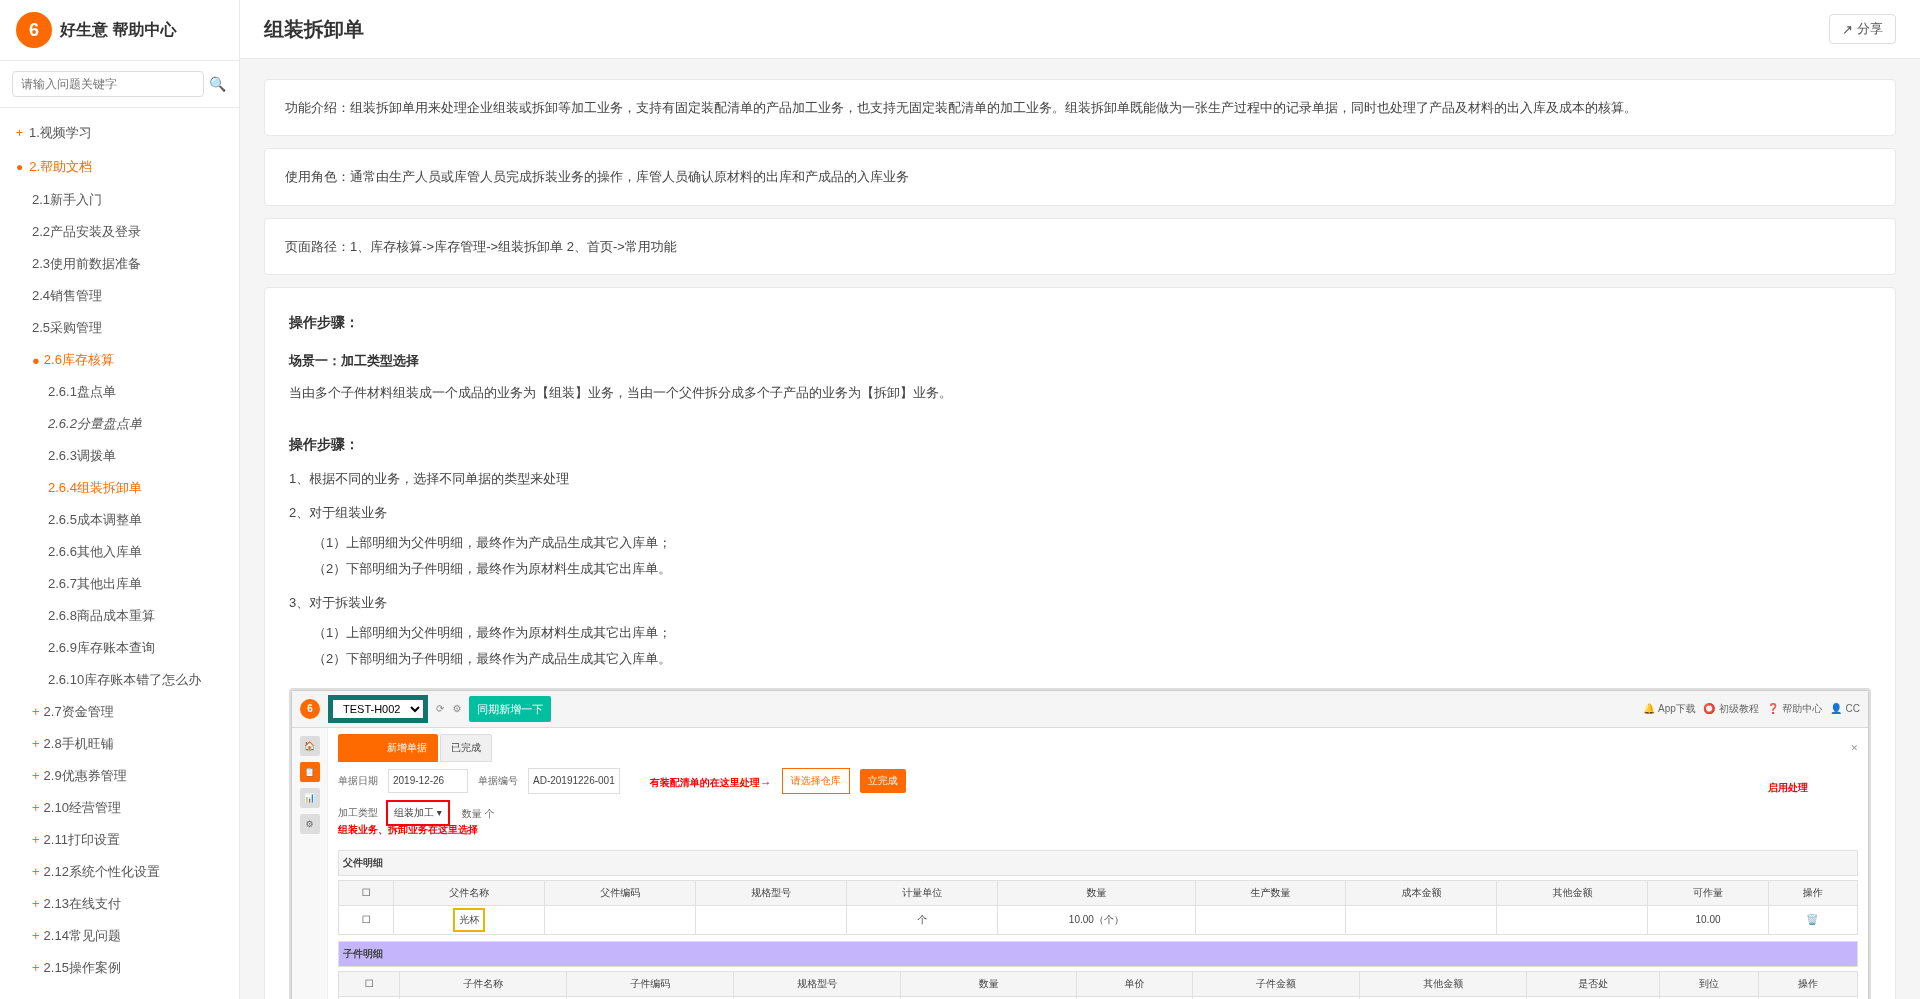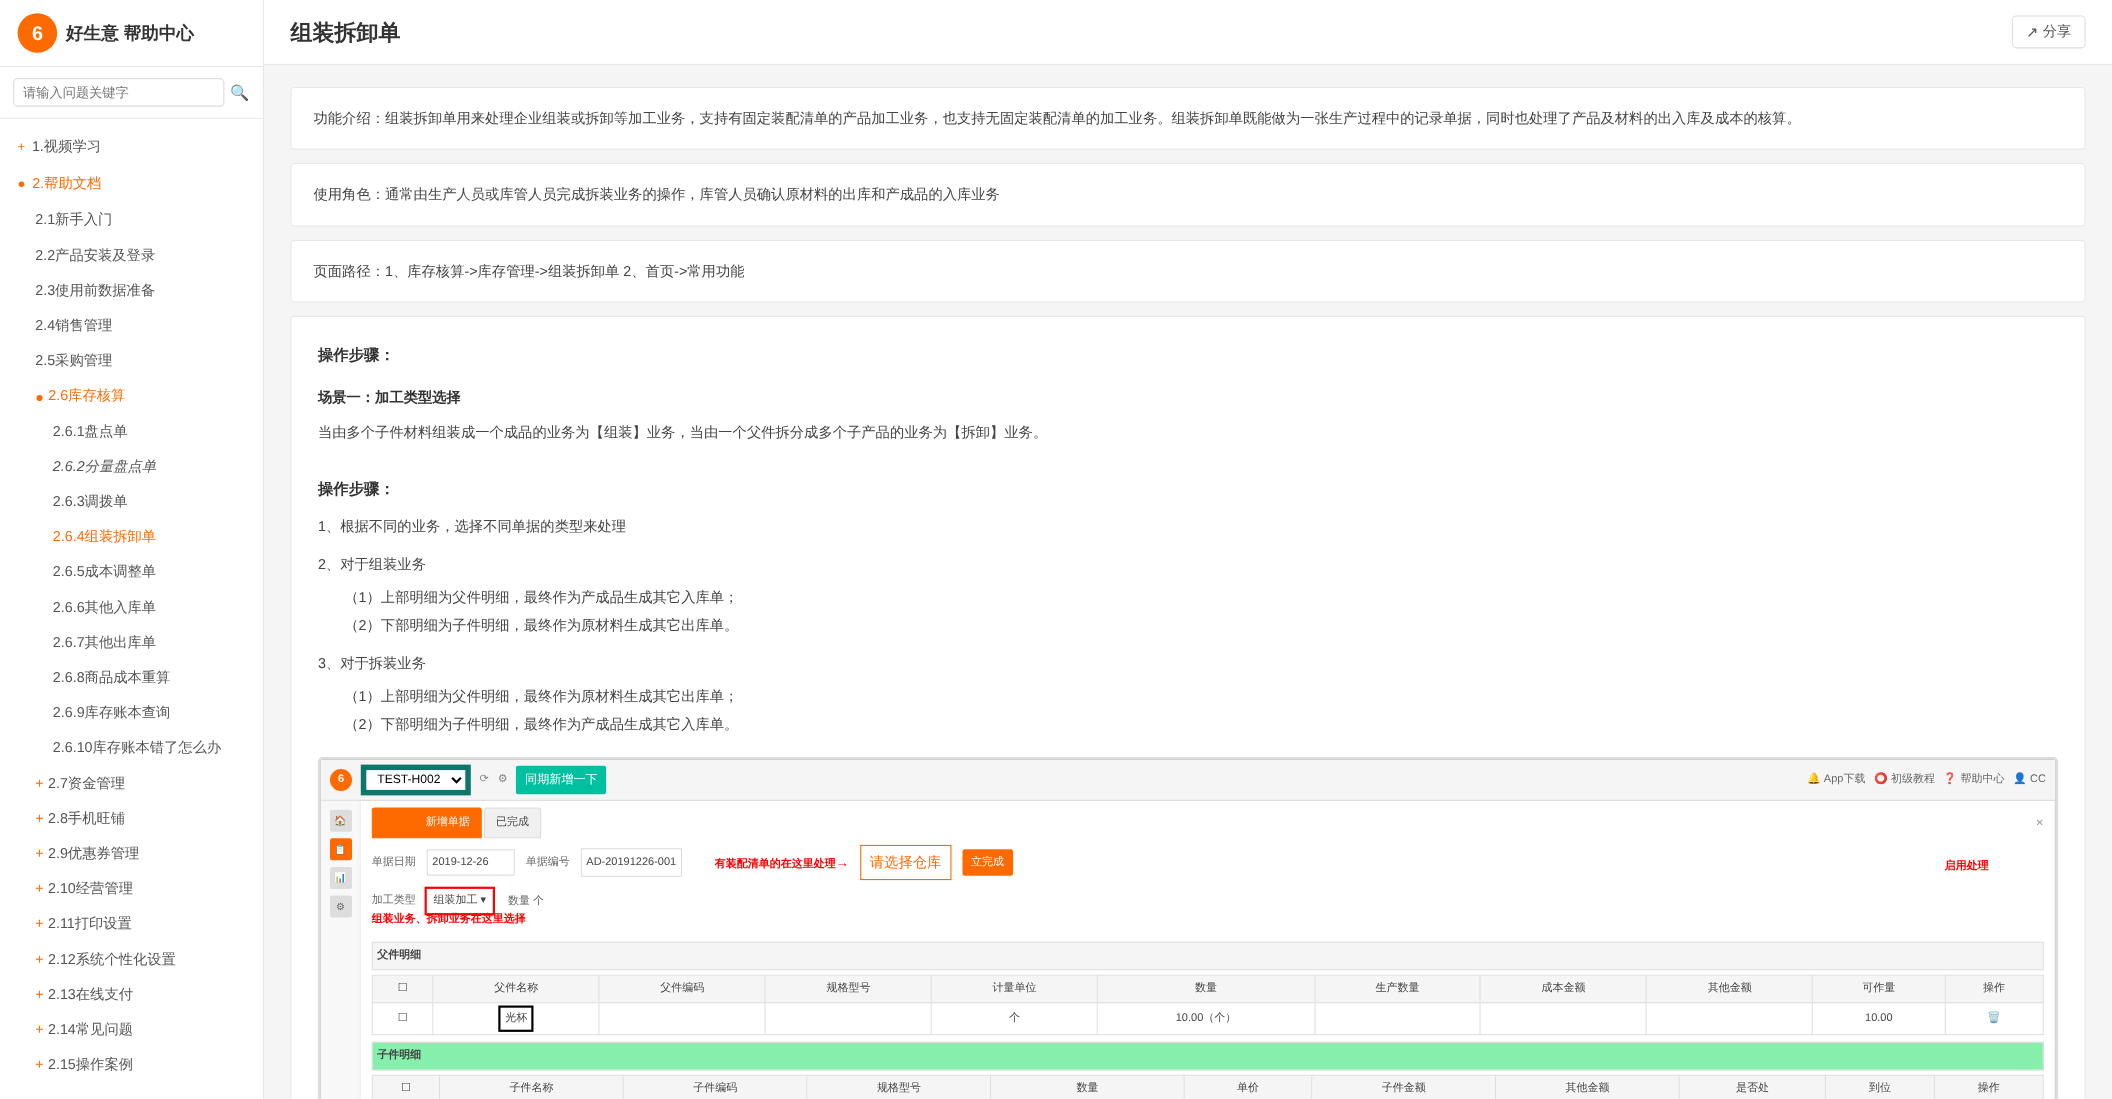--- a/index.html
+++ b/index.html
@@ -435,21 +435,21 @@
                 <span class="mock-form-label">单据日期</span>
                 <span class="mock-form-input" style="padding:1px 4px;">2019-12-26</span>
                 <span class="mock-form-label">单据编号</span>
                 <span class="mock-form-input">AD-20191226-001</span>
 
                 <div style="position:relative; display:flex; align-items:flex-end; margin-left:20px;">
                   <span style="color:red; font-size:10px; font-weight:bold; white-space:nowrap;">有装配清单的在这里处理</span>
                   <span style="color:red; font-size:12px;">→</span>
                 </div>
 
-                <div style="border:1px solid #ff6a00; padding:2px 8px; color:#ff6a00; font-size:13px; white-space:nowrap;">请选择仓库</div>
+                <div style="border:1px solid #ff6a00; padding:2px 8px; color:#ff6a00; font-size:10px; white-space:nowrap;">请选择仓库</div>
                 <div style="background:#ff6a00; color:#fff; padding:2px 8px; font-size:10px; border-radius:2px;">立完成</div>
               </div>
 
               <div style="display:flex; align-items:center; gap:8px; margin-bottom:6px; position:relative;">
                 <span class="mock-form-label">加工类型</span>
                 <div style="border:2px solid red; padding:1px 6px; font-size:10px; background:#fff;">组装加工 ▾</div>
                 <span style="margin-left:4px;">
                   <span style="font-size:10px; color:#666;">数量 个</span>
                 </span>
 
@@ -473,39 +473,39 @@
                     <th>生产数量</th>
                     <th>成本金额</th>
                     <th>其他金额</th>
                     <th>可作量</th>
                     <th>操作</th>
                   </tr>
                 </thead>
                 <tbody>
                   <tr>
                     <td>☐</td>
-                    <td class="input-cell"><span style="border:2px solid #000000; padding:0 4px; display:inline-block;">光杯</span></td>
+                    <td class="input-cell"><span style="border:2px solid #eab308; padding:0 4px; display:inline-block;">光杯</span></td>
                     <td></td>
                     <td></td>
                     <td>个</td>
                     <td>10.00（个）</td>
                     <td></td>
                     <td></td>
                     <td></td>
                     <td>10.00</td>
                     <td>🗑️</td>
                   </tr>
                 </tbody>
               </table>
 
               <div style="position:absolute; right:60px; top:50px; color:red; font-size:10px; font-weight:bold;">
                 启用处理
               </div>
 
-              <div style="font-size:10px; font-weight:bold; background:#86efac; border:1px solid #e0e0e0; padding:2px 4px; margin-top:6px; margin-bottom:2px;">子件明细</div>
+              <div style="font-size:10px; font-weight:bold; background:#c4b5fd; border:1px solid #e0e0e0; padding:2px 4px; margin-top:6px; margin-bottom:2px;">子件明细</div>
               <table class="mock-table">
                 <thead>
                   <tr>
                     <th>☐</th>
                     <th>子件名称</th>
                     <th>子件编码</th>
                     <th>规格型号</th>
                     <th>数量</th>
                     <th>单价</th>
                     <th>子件金额</th>

